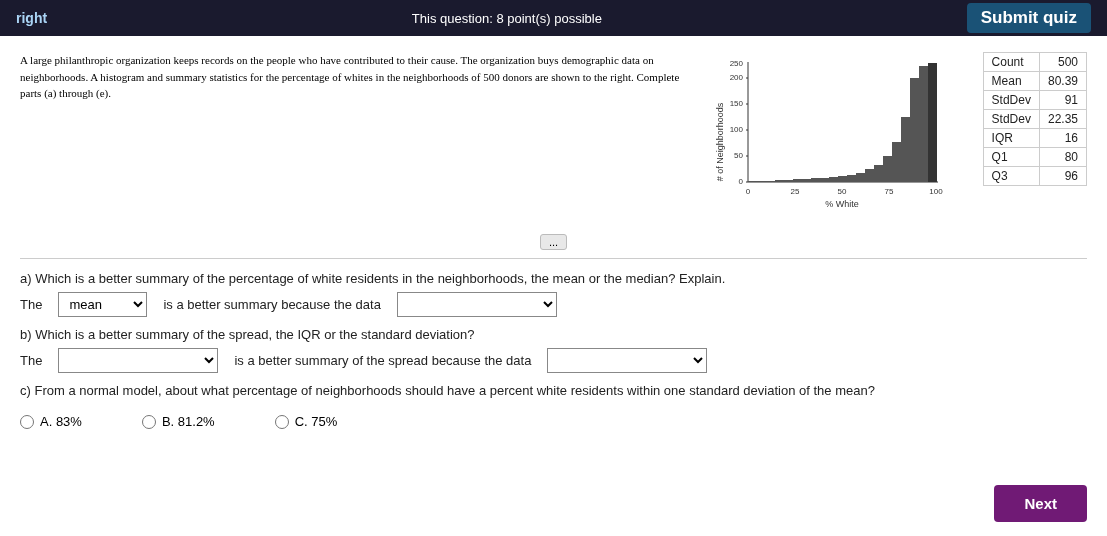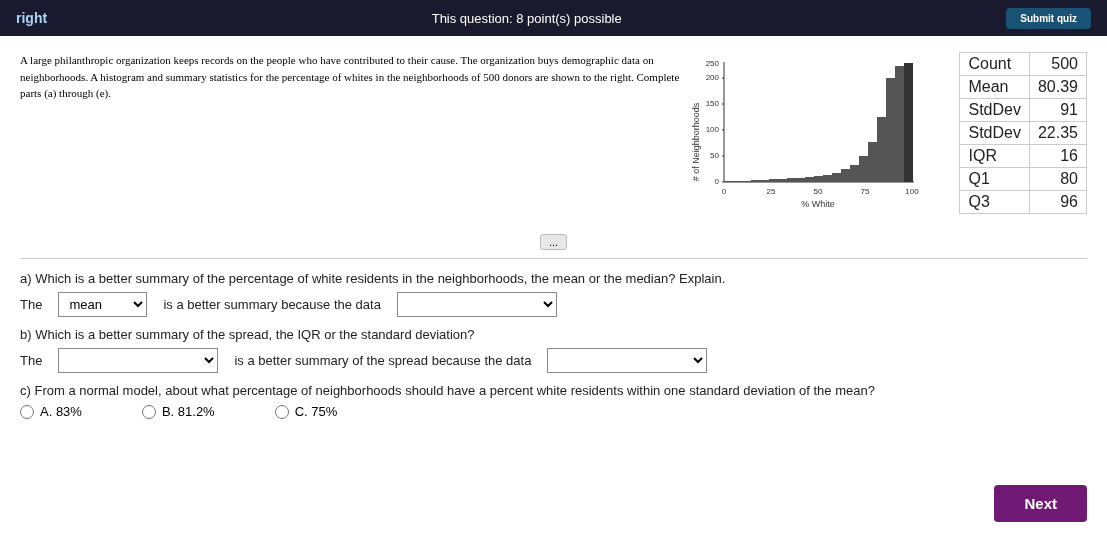--- a/index.html
+++ b/index.html
@@ -22,21 +22,21 @@
       padding: 6px 16px;
       height: 36px;
     }
     .top-bar-left { font-size: 14px; font-weight: bold; color: #aad4f5; }
     .top-bar-right {
       background: #1a5276;
       color: white;
       border: none;
       padding: 5px 14px;
       border-radius: 4px;
-      font-size: 10px;
+      font-size: 17px;
       cursor: pointer;
       font-weight: bold;
     }
 
     
     .main-content {
       background: white;
       margin: 0;
       padding: 16px 20px 10px 20px;
       min-height: 500px;
@@ -67,21 +67,21 @@
 
     .histogram-container {
       position: relative;
       width: 260px;
       height: 170px;
     }
 
     
     .stats-table {
       border: 1px solid #ccc;
-      font-size: 16px;
+      font-size: 12px;
       border-collapse: collapse;
       height: fit-content;
     }
     .stats-table td {
       padding: 2px 8px;
       border: 1px solid #ccc;
       color: #222;
     }
     .stats-table td:first-child { font-weight: normal; }
     .stats-table td:last-child { text-align: right; }
@@ -121,21 +121,21 @@
     }
     .dropdown-select-wide {
       min-width: 160px;
     }
 
     
     .radio-options {
       display: flex;
       gap: 60px;
       align-items: center;
-      margin-top: 6px;
+      margin-top: 16px;
       font-size: 13px;
     }
     .radio-option {
       display: flex;
       align-items: center;
       gap: 6px;
       cursor: pointer;
     }
     .radio-option input[type="radio"] {
       cursor: pointer;

